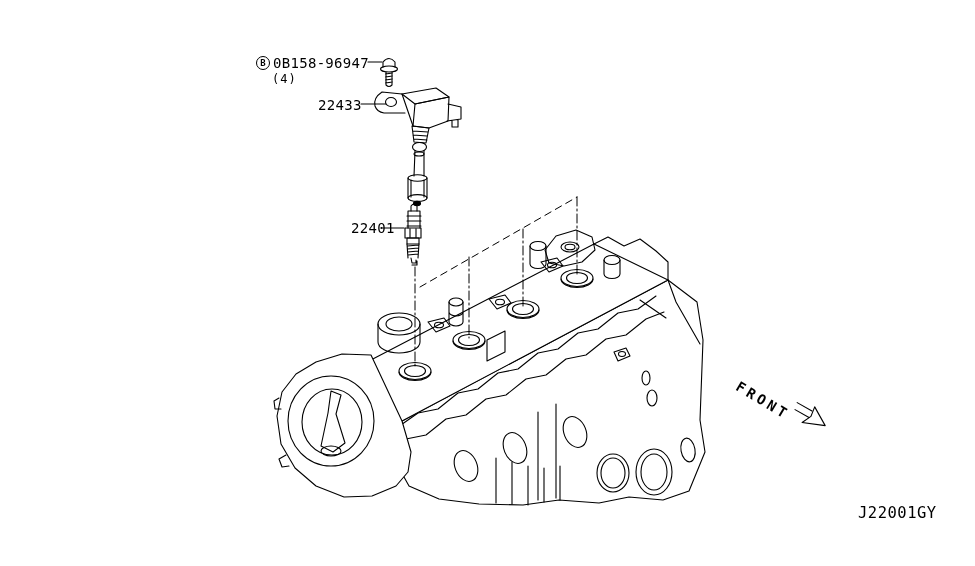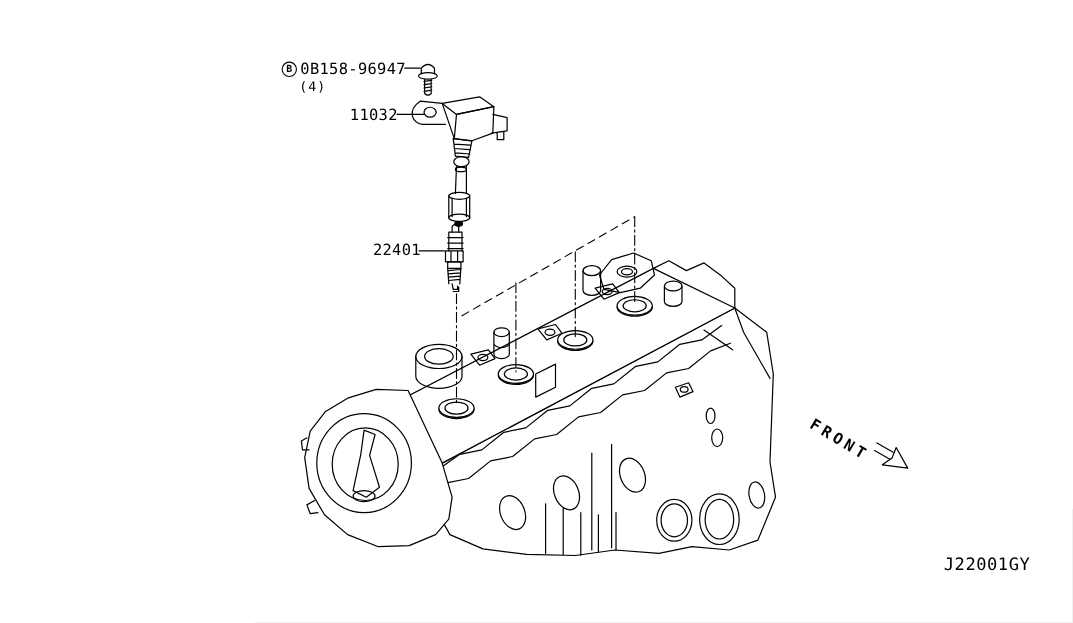--- a/index.html
+++ b/index.html
@@ -174,24 +174,24 @@
 
   <div class="callout" style="left:256px;top:56px;">
     <span class="callout-row">
       <span class="circle-sym">B</span>
       <span>0B158-96947</span>
     </span>
   </div>
   <div class="qty" style="left:272px;top:73px;">(4)</div>
 
   <div class="callout" style="left:318px;top:98px;">
-    <span>11032</span>
+    <span>22433</span>
   </div>
 
-  <div class="callout" style="left:339px;top:221px;text-align:right;">
+  <div class="callout" style="left:351px;top:221px;text-align:right;">
     <span>22401</span>
   </div>
 
   <div class="front-label" style="left:741px;top:379px;">FRONT</div>
 
   <div class="diagram-code" style="left:858px;top:505px;text-align:center;">J22001GY</div>
 
 </div>
 
 </body></html>

